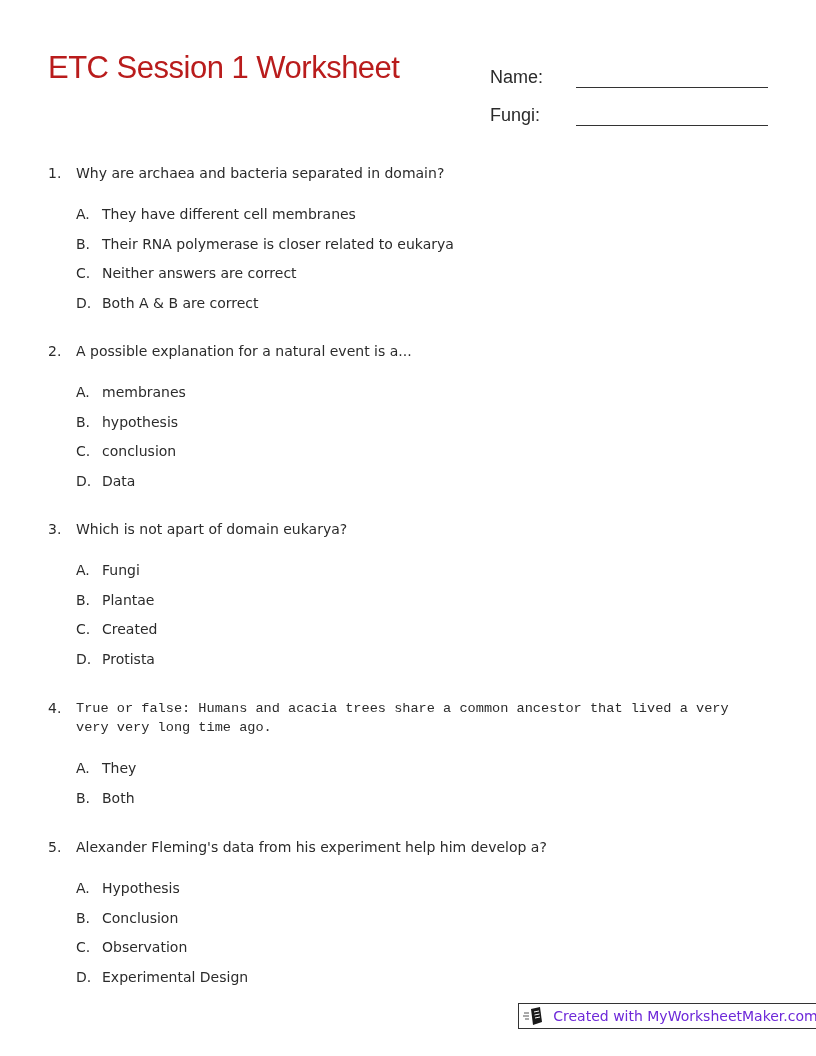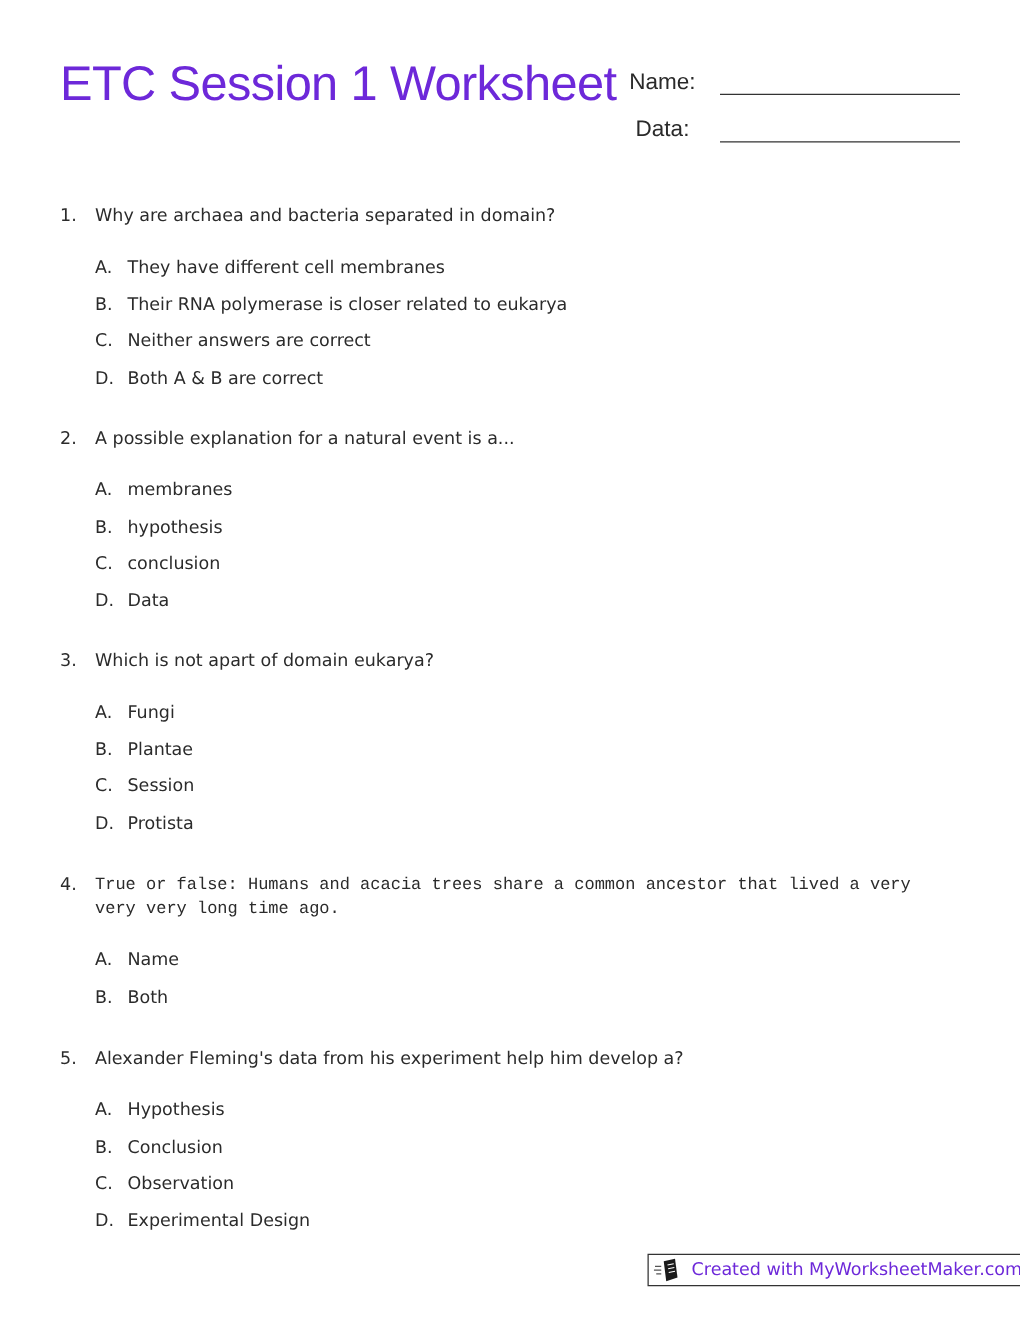--- a/index.html
+++ b/index.html
@@ -3,29 +3,29 @@
   <meta charset="utf-8">
   <style>
     html, body { margin: 0; padding: 0; background: #ffffff; }
     body {
       width: 816px; height: 1056px; position: relative; overflow: hidden;
       font-family: "DejaVu Sans", "Liberation Sans", sans-serif;
       color: #2b2b2b;
     }
     .title {
       position: absolute; left: 48px; top: 48px;
-      font-size: 39px; font-weight: normal; color: #6d28d9;
+      font-size: 31px; font-weight: normal; color: #b91c1c;
       letter-spacing: -0.5px; line-height: 40px;
       font-family: "Liberation Sans", "DejaVu Sans", sans-serif;
     }
     .field { position: absolute; right: 48px; display: flex; align-items: flex-end; }
     .field-label {
-      font-size: 18px; color: #2a2a2a; text-align: center; width: 80px;
+      font-size: 18px; color: #2a2a2a; text-align: left; width: 80px;
       font-family: "Liberation Sans", "DejaVu Sans", sans-serif;
-      margin-right: 6px; line-height: 22px;
+      margin-right: 6px; line-height: 22px; margin-top: 12px;
     }
     .field-line { width: 192px; border-bottom: 1px solid #333; height: 20px; }
     .field.name { top: 54px; }
     .field.date { top: 92px; }
 
     .questions { position: absolute; left: 48px; top: 160px; width: 720px; }
     .question { font-size: 14px; line-height: 19px; }
     .q-row { display: flex; }
     .q-num { width: 28px; flex: none; }
     .q-text { flex: 1; }
@@ -45,21 +45,21 @@
 </head>
 <body>
 
 <div class="title">ETC Session 1 Worksheet</div>
 
 <div class="field name">
   <span class="field-label">Name:</span>
   <span class="field-line"></span>
 </div>
 <div class="field date">
-  <span class="field-label">Data:</span>
+  <span class="field-label">Fungi:</span>
   <span class="field-line"></span>
 </div>
 
 <div class="questions">
 
   <div class="question" style="position:absolute; top:4px; width:720px;">
     <div class="q-row">
       <span class="q-num">1.</span>
       <span class="q-text">Why are archaea and bacteria separated in domain?</span>
     </div>
@@ -117,38 +117,38 @@
       <div class="choice">
           <span class="c-letter">A.</span>
           <span class="c-text">Fungi</span>
         </div>
       <div class="choice">
           <span class="c-letter">B.</span>
           <span class="c-text">Plantae</span>
         </div>
       <div class="choice">
           <span class="c-letter">C.</span>
-          <span class="c-text">Session</span>
+          <span class="c-text">Created</span>
         </div>
       <div class="choice">
           <span class="c-letter">D.</span>
           <span class="c-text">Protista</span>
         </div>
     </div>
   </div>
 
   <div class="question" style="position:absolute; top:539px; width:720px;">
     <div class="q-row">
       <span class="q-num">4.</span>
       <span class="q-text" style="font-size:13.6px;font-family:Liberation Mono, monospace;">True or false: Humans and acacia trees share a common ancestor that lived a very very very long time ago.</span>
     </div>
     <div class="choices">
       <div class="choice">
           <span class="c-letter">A.</span>
-          <span class="c-text">Name</span>
+          <span class="c-text">They</span>
         </div>
       <div class="choice">
           <span class="c-letter">B.</span>
           <span class="c-text">Both</span>
         </div>
     </div>
   </div>
 
   <div class="question" style="position:absolute; top:678px; width:720px;">
     <div class="q-row">

